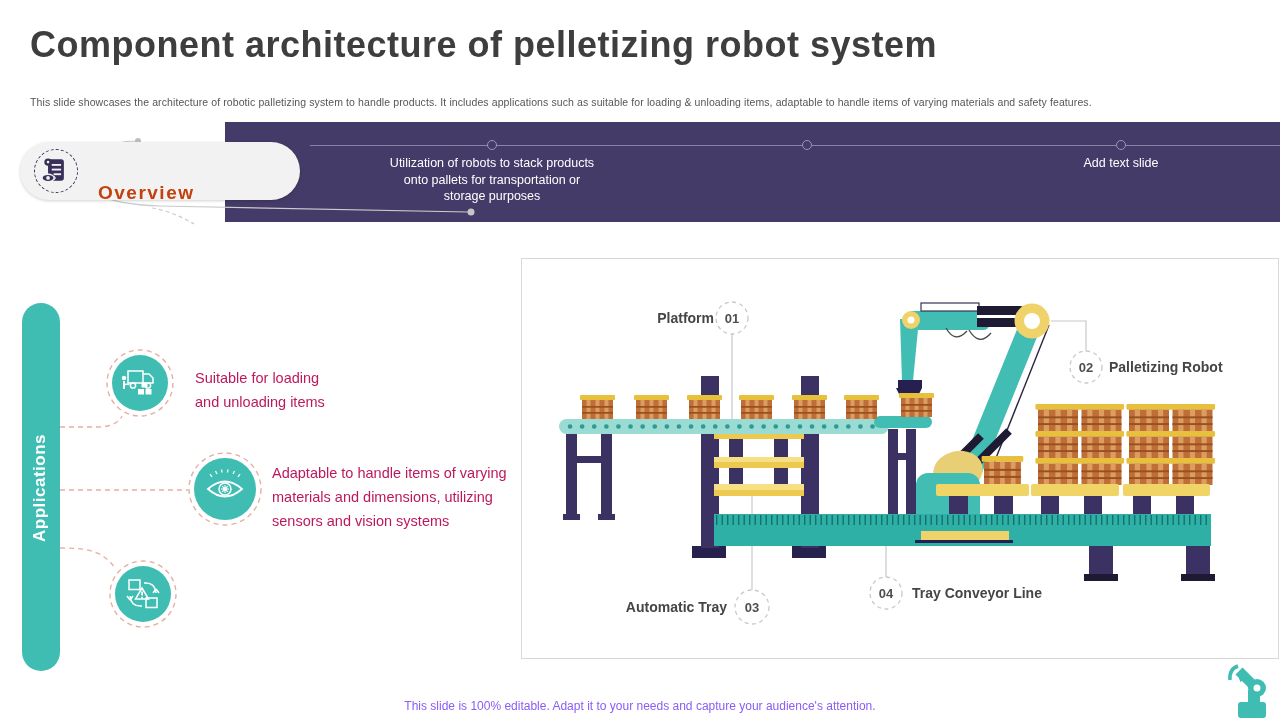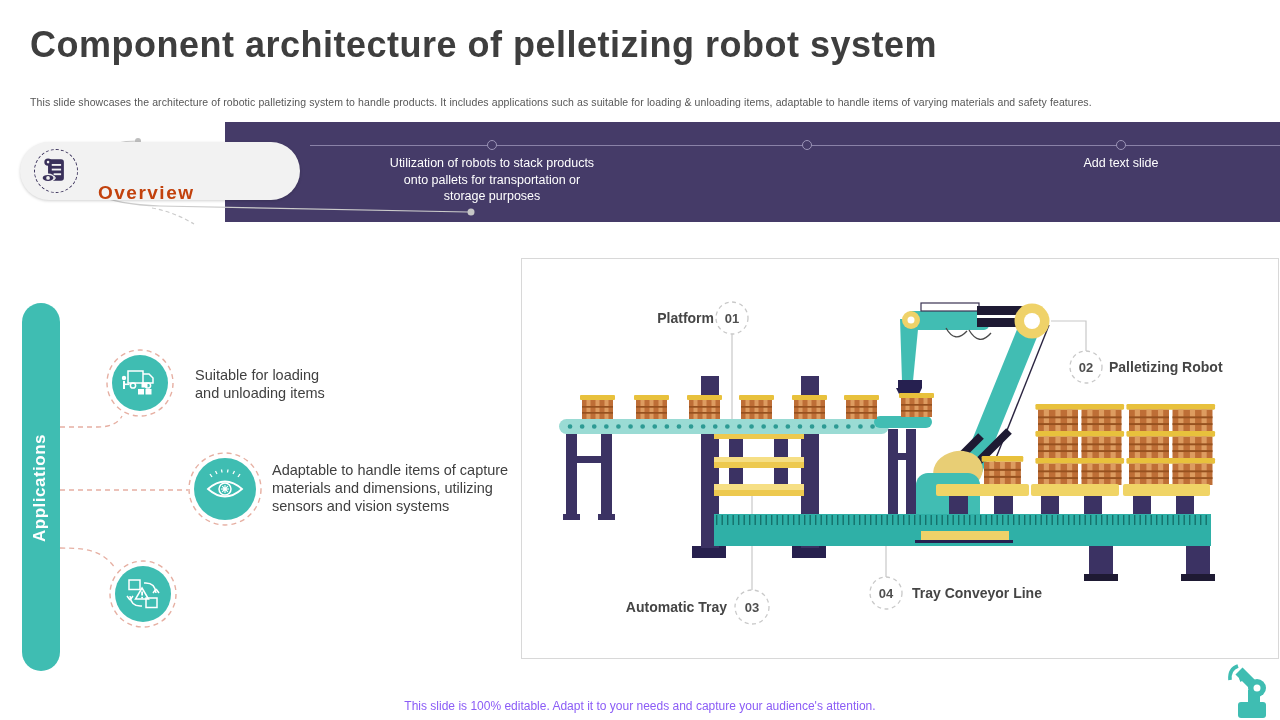--- a/index.html
+++ b/index.html
@@ -14,21 +14,21 @@
         border:1.5px solid #9C95B8;background:#453B68;box-sizing:border-box;}
   .btxt{position:absolute;top:33px;color:#fff;font-size:12.5px;line-height:16.5px;text-align:center;}
   #pill{left:20px;top:142px;width:280px;height:58px;background:#F2F2F2;border-radius:29px;
         box-shadow:0 1px 3px rgba(0,0,0,.18);}
   #pill .iconring{position:absolute;left:14px;top:7px;width:44px;height:44px;border-radius:50%;
         border:1.6px dashed #39305A;box-sizing:border-box;}
   #pill .lbl{position:absolute;left:78px;top:17px;font-size:19px;font-weight:bold;color:#c2410c;letter-spacing:1.5px;margin-top:23px;}
   #appbar{left:22px;top:303px;width:38px;height:368px;background:#3FBDB2;border-radius:19px;}
   .vlabel{left:-59px;top:477px;width:200px;height:22px;text-align:center;transform:rotate(-90deg);
           color:#fff;font-size:17px;font-weight:bold;letter-spacing:.5px;}
-  .apptxt{font-size:14.5px;line-height:18px;color:#404040;}
+  .apptxt{font-size:14.5px;line-height:24px;color:#be185d;}
   #panel{left:521px;top:258px;width:758px;height:401px;border:1px solid #D8D8D8;box-sizing:border-box;background:#fff;}
   #footer{left:0;top:699px;width:1280px;text-align:center;font-size:12px;color:#8b5cf6;}
   svg{display:block;}
   svg text{font-family:"Liberation Sans",sans-serif;}
 </style>
 </head>
 <body>
 
 <div id="slide">
 
@@ -132,21 +132,21 @@
         <path d="M142,308 l6.5,11 h-13 z"></path>
       </g>
       <g fill="#fff">
           <rect x="141.2" y="311.5" width="1.8" height="4"></rect>
           <rect x="141.2" y="316.8" width="1.8" height="1.6"></rect>
         </g>
     </g>
   </svg>
 
   <div class="abs apptxt" style="left:195px;top:366px;width:152px;">Suitable for loading and unloading items</div>
-  <div class="abs apptxt" style="left:272px;top:461px;width:238px;">Adaptable to handle items of capture materials and dimensions, utilizing sensors and vision systems</div>
+  <div class="abs apptxt" style="left:272px;top:461px;width:238px;">Adaptable to handle items of varying materials and dimensions, utilizing sensors and vision systems</div>
 
   <div class="abs" id="panel">
     <svg width="756" height="399" viewBox="0 0 756 399">
       <defs>
         <g id="barrel">
           <rect x="-2" y="0" width="35" height="5" rx="1" fill="#E8C13C"></rect>
           <rect x="0" y="5" width="31" height="19" fill="#BE6E36"></rect>
           <rect x="4.5" y="5" width="4" height="19" fill="#DD9C60"></rect>
           <rect x="13.5" y="5" width="4" height="19" fill="#DD9C60"></rect>
           <rect x="22.5" y="5" width="4" height="19" fill="#DD9C60"></rect>

